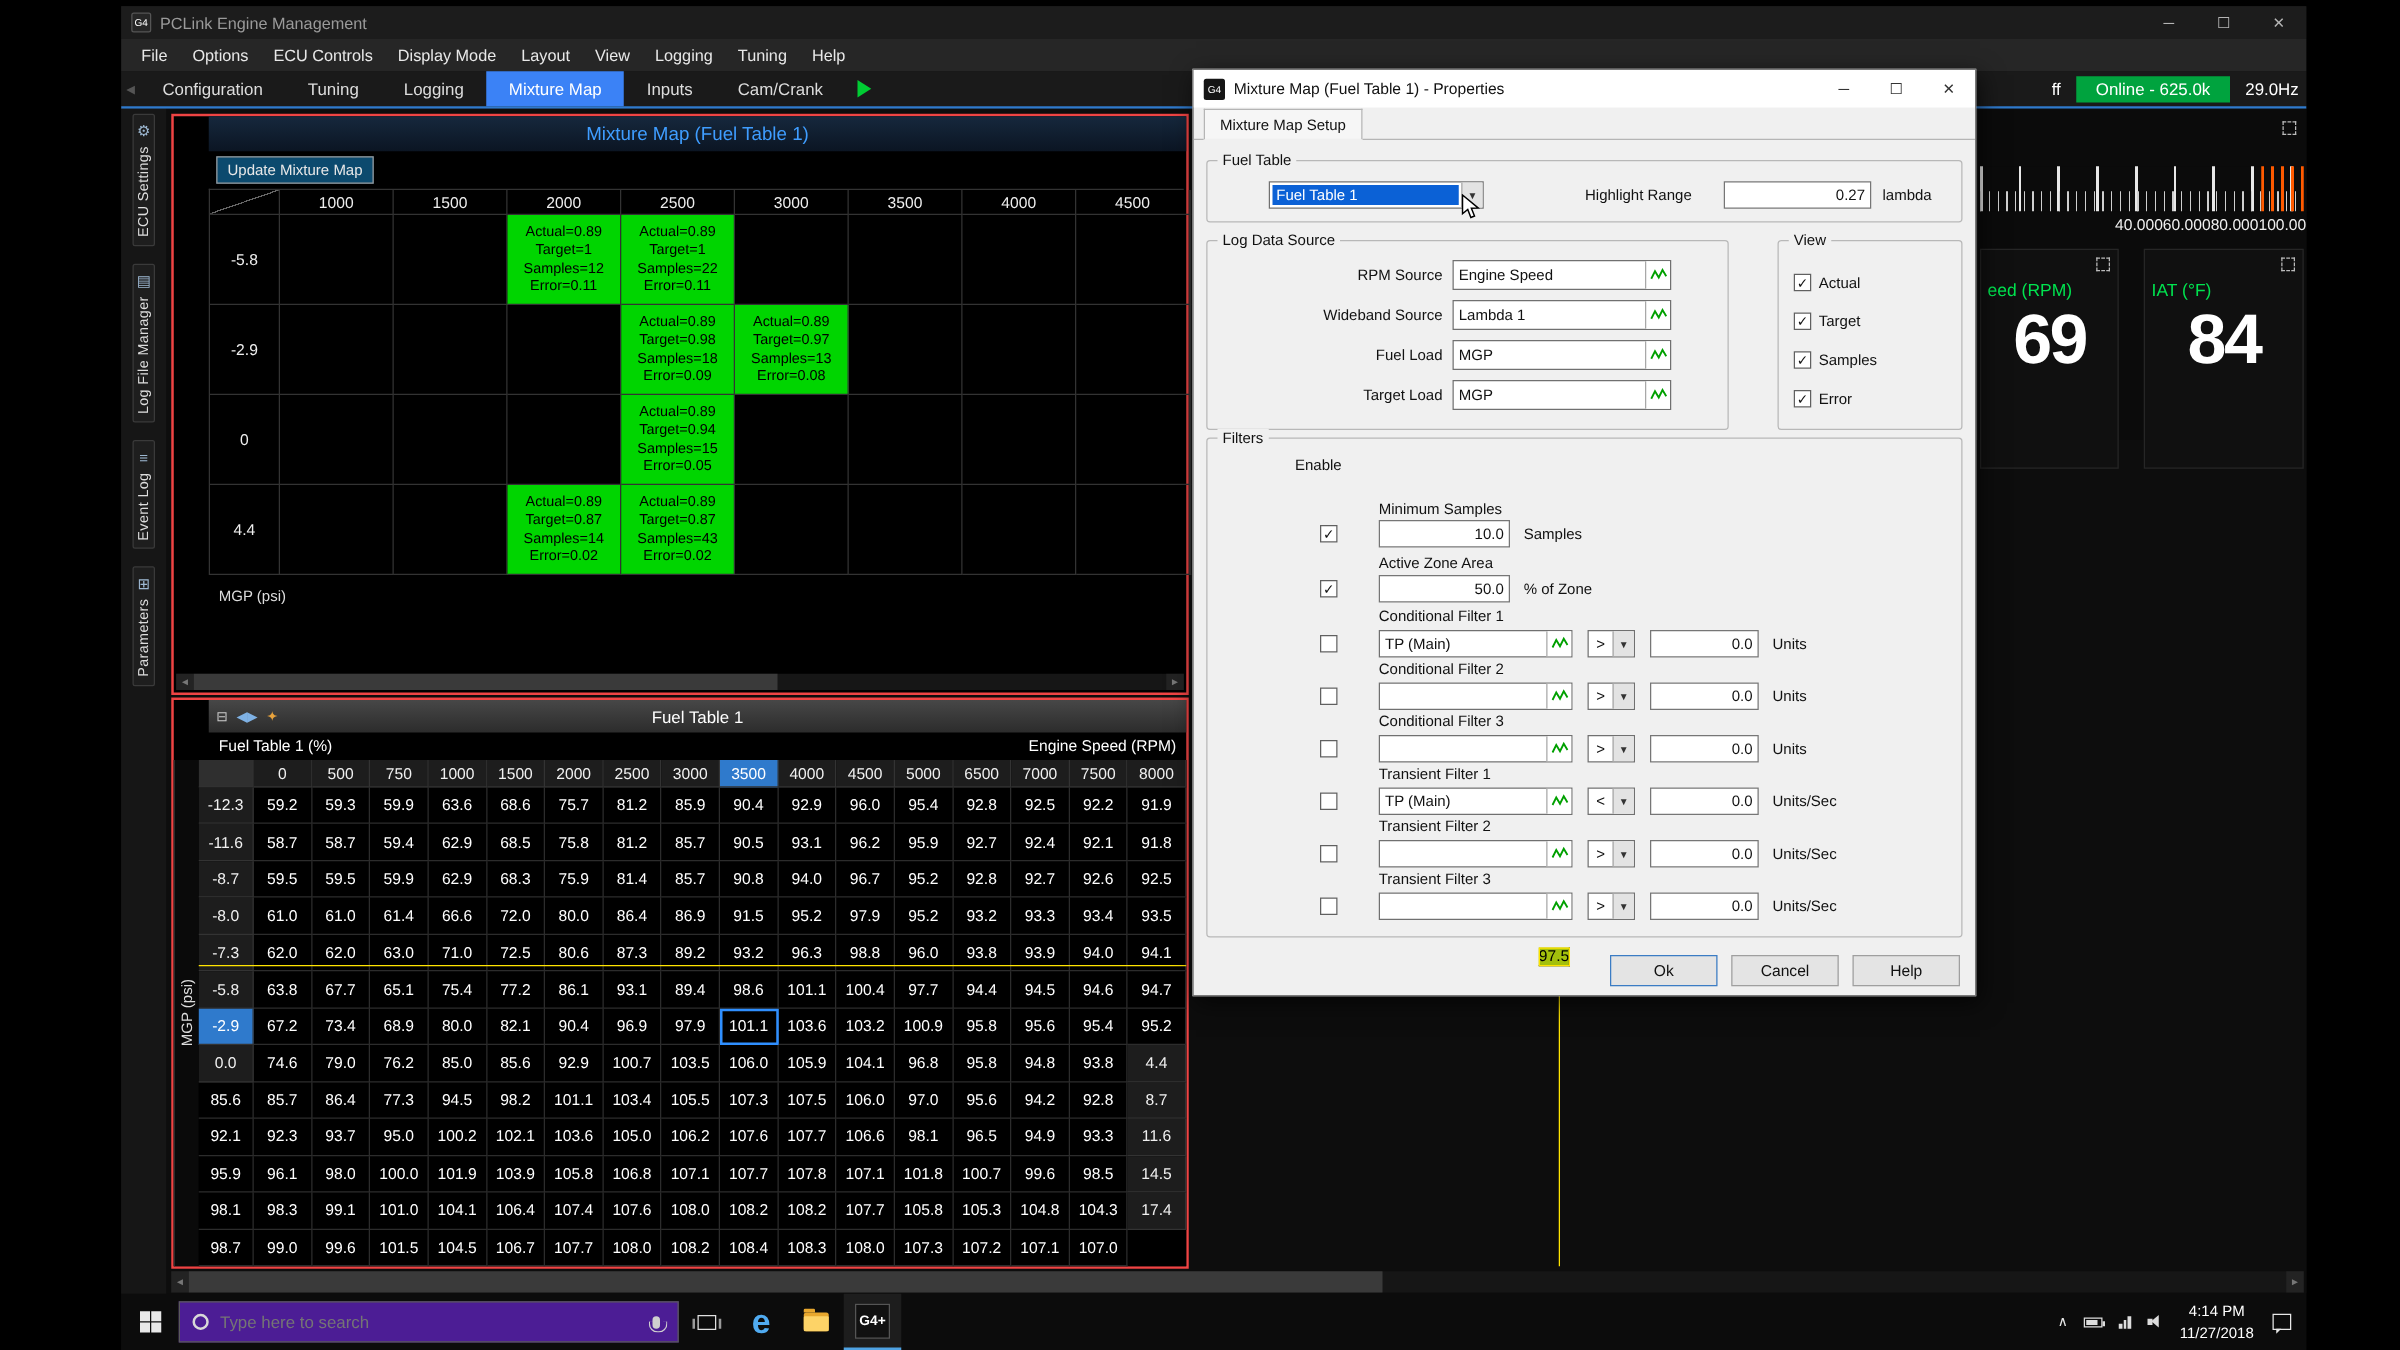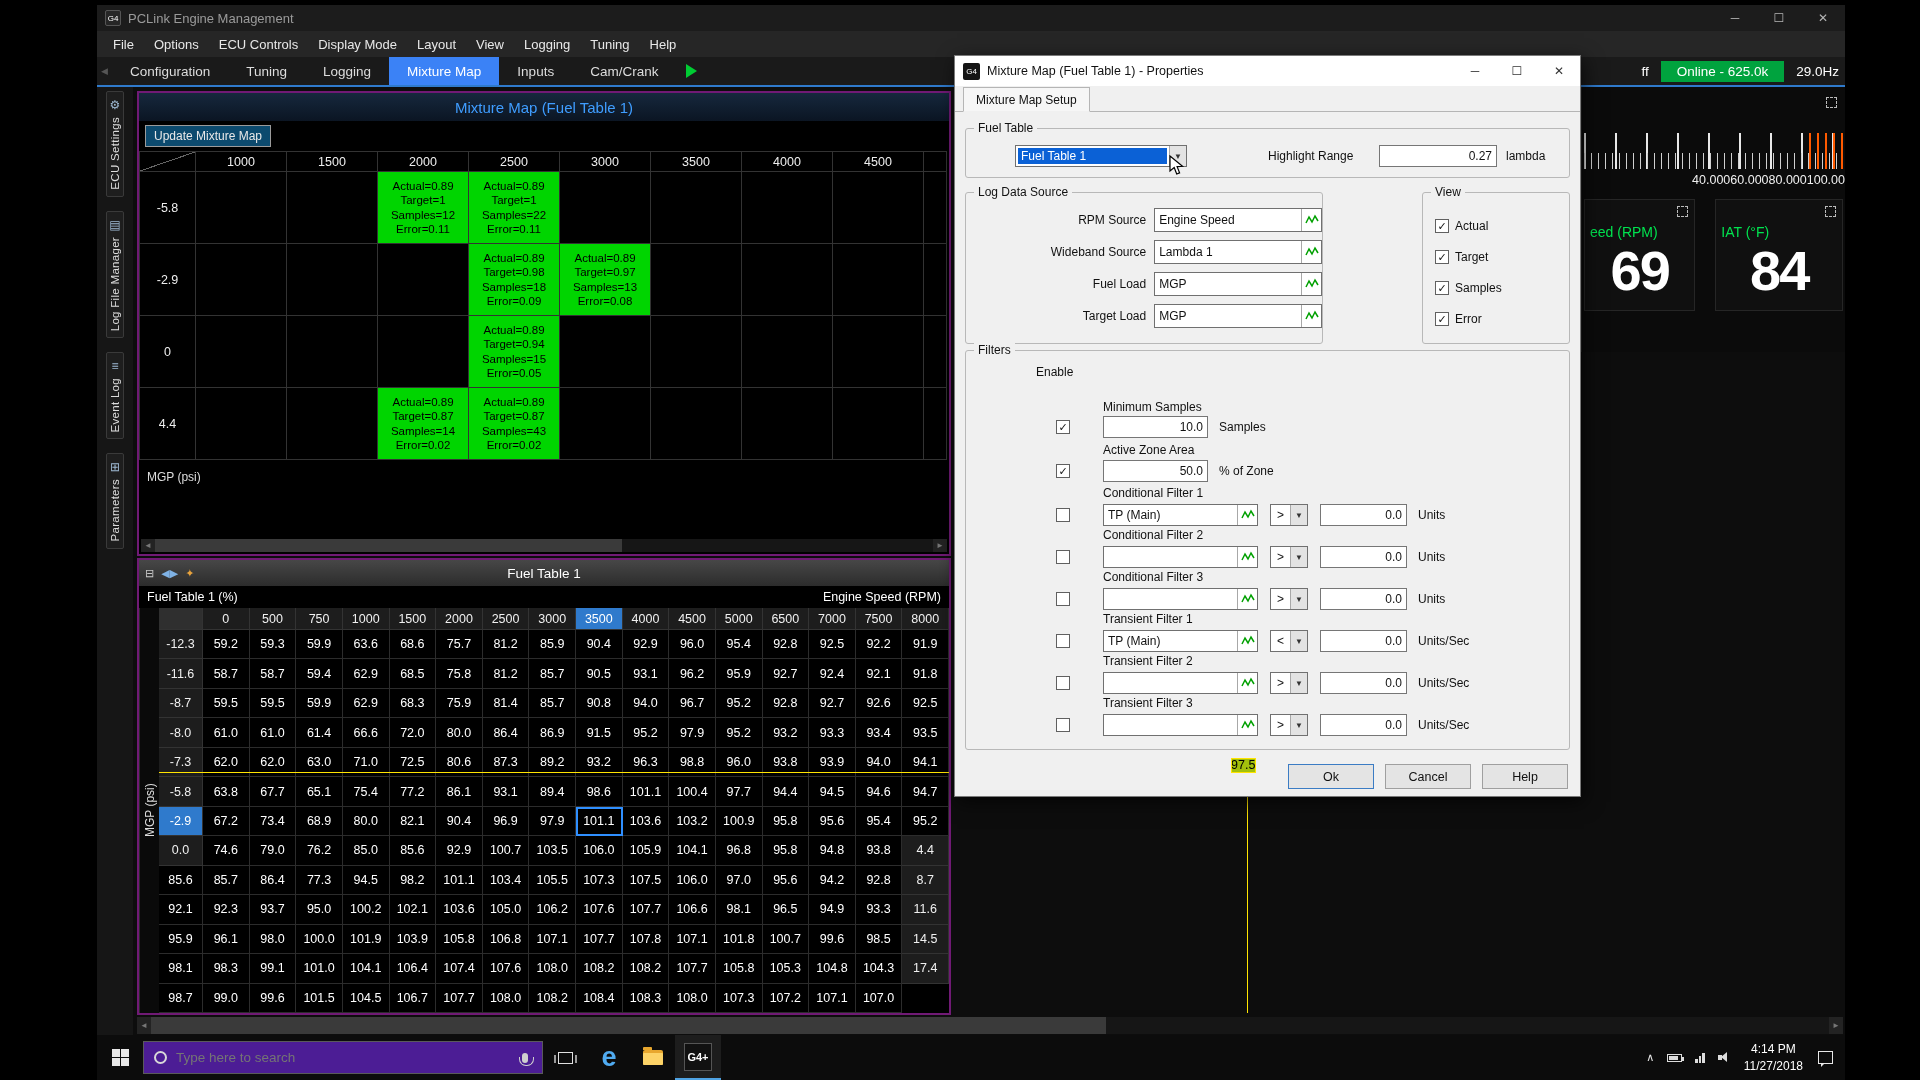--- a/index.html
+++ b/index.html
@@ -36,21 +36,21 @@
   .sidebar { width:36px; background:#161616; display:flex; flex-direction:column; align-items:center;
     padding-top:4px; gap:14px; }
   .side-tab { display:flex; flex-direction:column; align-items:center; gap:5px; background:#1e1e1e;
     border:1px solid #3a3a3a; border-radius:2px; padding:6px 2px; color:#ddd; }
   .side-icon { font-size:12px; color:#9db8d2; }
   .vtext { writing-mode:vertical-rl; transform:rotate(180deg); font-size:11.5px; letter-spacing:.3px; }
 
   .main { position:relative; flex:1; background:#0d0d0d; overflow:hidden; }
 
   
-  .panel { position:absolute; border:2px solid #701a75; background:#000; }
+  .panel { position:absolute; border:2px solid #ef4444; background:#000;padding-left:28px; }
   .mm-panel { left:4px; top:4px; width:814px; height:465px; }
   .ft-panel { left:4px; top:471px; width:814px; height:457px; }
 
   .mm-title { height:28px; background:linear-gradient(#16283d,#0b1523); display:flex; align-items:center;
     justify-content:center; color:#3f9dff; font-size:15px; }
   .mm-toolbar { height:30px; display:flex; align-items:center; padding-left:6px; }
   .mm-btn { background:#0c4a6e; border:1px solid #9b9b9b; color:#e8e8e8; font-size:12px; padding:3px 8px; font-family:inherit; }
 
   .mm-grid { display:grid; grid-template-columns:56px repeat(8,91px) 1fr; grid-template-rows:20px repeat(4,72px);
     border-left:1px solid #333; border-top:1px solid #333; margin-right:2px; }
@@ -97,21 +97,21 @@
   .expand-icon { display:inline-block; width:11px; height:11px; border:1px dashed #bbb; }
   .strip-exp { position:absolute; top:10px; right:8px; }
   .ruler { position:absolute; top:46px; left:2px; right:2px; height:36px; background:#0b0b0b; }
   .ticks-tall { position:absolute; inset:0; background:repeating-linear-gradient(90deg,#e8e8e8 0 2px,transparent 2px 31px); }
   .ticks-small { position:absolute; left:0; right:0; bottom:0; height:16px;
     background:repeating-linear-gradient(90deg,#cfcfcf 0 1px,transparent 1px 7px); }
   .ticks-red { position:absolute; right:0; top:0; bottom:0; width:34px;
     background:repeating-linear-gradient(90deg,#ff5a00 0 2px,transparent 2px 8px); }
   .scale-nums { position:absolute; top:86px; left:2px; right:0; display:flex; justify-content:flex-end;
     padding-left:12px; color:#f0f0f0; font-size:12.5px; white-space:nowrap; overflow:hidden; }
-  .gauge-panels { position:absolute; top:112px; left:2px; right:2px; height:112px; display:flex; gap:20px; }
+  .gauge-panels { position:absolute; top:112px; left:2px; right:2px; height:176px; display:flex; gap:20px; }
   .gpanel { position:relative; flex:1; background:#101010; border:1px solid #262626; }
   .gpanel:last-child { flex:1.15; }
   .gp-exp { position:absolute; top:6px; right:6px; }
   .gp-label { margin-top:24px; padding-left:5px; color:#00e34f; font-size:14px; }
   .gp-value { text-align:center; color:#fff; font-size:56px; font-weight:bold; letter-spacing:-2px; line-height:1.1; }
 
   
   .hscroll { position:absolute; left:4px; right:2px; top:930px; height:17px; background:#161616; display:flex; }
   .hthumb { width:56%; background:#3a3a3a; }
 
@@ -125,21 +125,21 @@
   .dlg-title { font-size:12.5px; }
   .dlg-controls { margin-left:auto; display:flex; height:100%; }
   .dwc { width:42px; display:grid; place-items:center; font-size:12px; color:#333; }
   .dlg-tabs { position:absolute; top:30px; left:0; right:0; height:26px; border-bottom:1px solid #b5b5b5; padding-left:8px; }
   .dtab { display:inline-block; height:25px; line-height:25px; padding:0 12px; background:#f6f6f6;
     border:1px solid #b5b5b5; border-bottom:1px solid #f0f0f0; position:relative; top:1px; }
 
   .grp { position:absolute; border:1px solid #b8b8b8; border-radius:3px; }
   .grp-label { position:absolute; top:-8px; left:8px; background:#f0f0f0; padding:0 4px; font-size:12px; }
   .grp-fuel { top:72px; left:10px; width:605px; height:50px; }
-  .grp-log  { top:136px; left:10px; width:358px; height:152px; }
+  .grp-log  { top:136px; left:10px; width:418px; height:152px; }
   .grp-view { top:136px; left:467px; width:148px; height:152px; }
   .grp-filters { top:294px; left:10px; width:605px; height:400px; }
 
   .combo { background:#fff; border:1px solid #707070; height:22px; display:flex; align-items:center; position:relative; }
   .combo-txt { flex:1; padding:0 4px; white-space:nowrap; overflow:hidden; }
   .sel-blue { background:#0b61d6; color:#fff; margin:2px; padding:1px 3px; }
   .combo-arrow-btn { width:17px; align-self:stretch; background:#e3e3e3; border-left:1px solid #a8a8a8;
     display:grid; place-items:center; }
   .combo-arrow-btn::after { content:"▼"; font-size:8px; color:#333; }
   .wave { width:20px; align-self:stretch; border-left:1px solid #a8a8a8; background:#fff; display:grid; place-items:center; }

